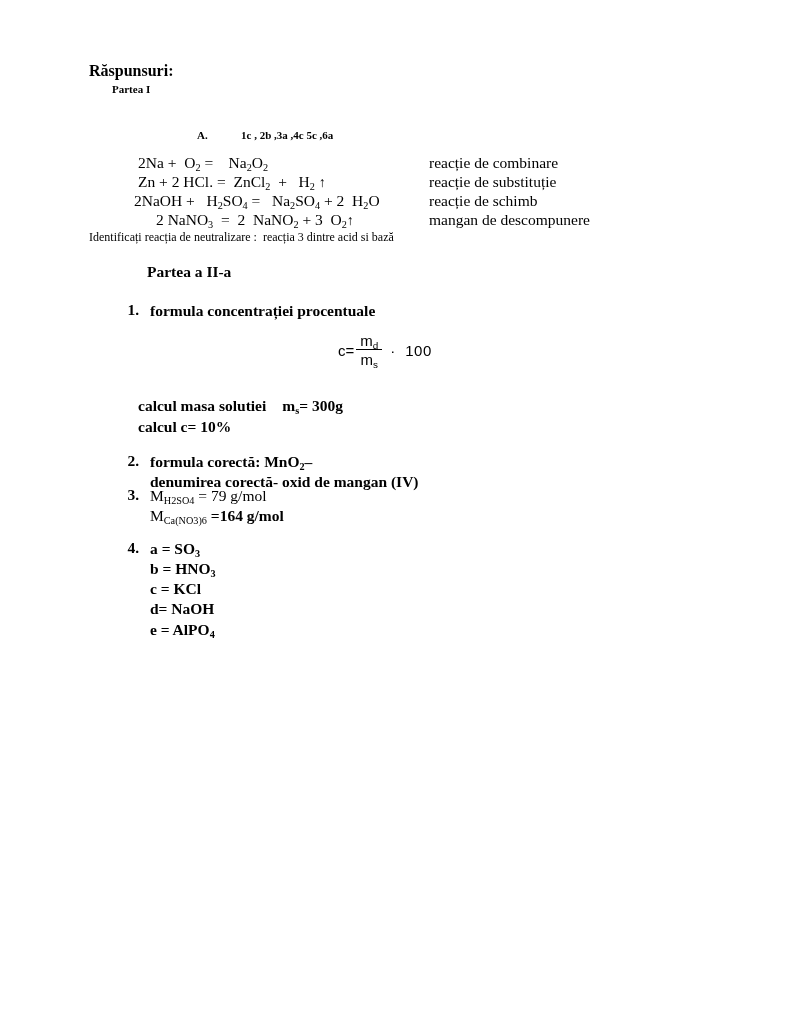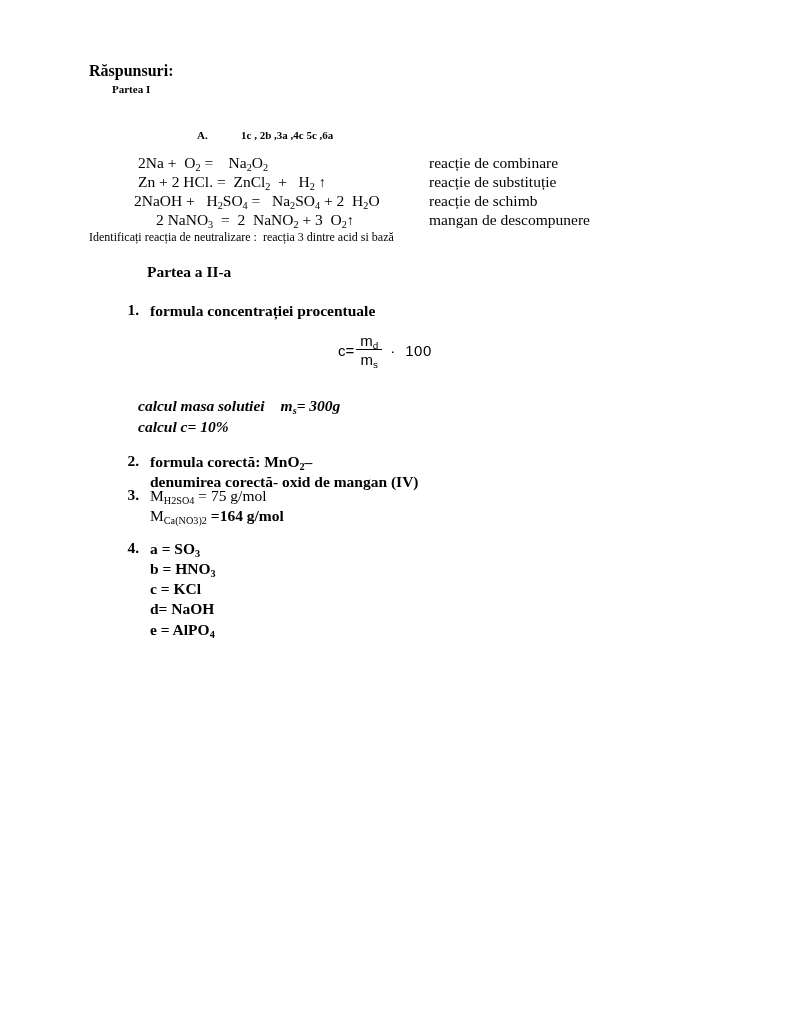--- a/index.html
+++ b/index.html
@@ -100,21 +100,21 @@
     width: 100%;
     min-width: 26px;
     border-top: 1.6px solid #000;
   }
   .frac .denom { padding: 2px 3px 0 3px; }
   #formula .dot { margin: 0 6px 0 8px; font-size: 15px; }
   #formula .hundred { margin-left: 4px; letter-spacing: 0.5px; }
 
   
   #calcul { position: absolute; left: 138px; top: 396px; font-size: 15.5px; }
-  #calcul .ln { display: block; line-height: 1.33; white-space: pre; font-style: italic; }
+  #calcul .ln { display: block; line-height: 1.33; white-space: pre; }
   #calcul .gap { display: inline-block; width: 16px; }
 </style>
 </head>
 <body>
 
 <div class="page">
 
   <div class="t bold" id="raspunsuri">Răspunsuri:</div>
 
   <div class="t bold" id="partea-i">Partea I</div>
@@ -178,22 +178,22 @@
     <span class="num">2.</span>
     <span class="body">
       <span class="ln"><span>formula corectă: MnO</span><sub>2</sub><span>–</span></span>
       <span class="ln">denumirea corectă- oxid de mangan (IV)</span>
     </span>
   </div>
 
   <div class="item" id="item3">
     <span class="num bold">3.</span>
     <span class="body">
-      <span class="ln reg"><span>M</span><sub>H2SO4</sub><span> = 75 g/mol</span></span>
-      <span class="ln reg"><span>M</span><sub>Ca(NO3)2</sub><span class="bold"> =164 g/mol</span></span>
+      <span class="ln reg"><span>M</span><sub>H2SO4</sub><span> = 79 g/mol</span></span>
+      <span class="ln reg"><span>M</span><sub>Ca(NO3)6</sub><span class="bold"> =164 g/mol</span></span>
     </span>
   </div>
 
   <div class="item bold" id="item4">
     <span class="num">4.</span>
     <span class="body">
       <span class="ln"><span>a = SO</span><sub>3</sub></span>
       <span class="ln"><span>b = HNO</span><sub>3</sub></span>
       <span class="ln"><span>c = KCl</span><sub></sub></span>
       <span class="ln"><span>d= NaOH</span><sub></sub></span>

